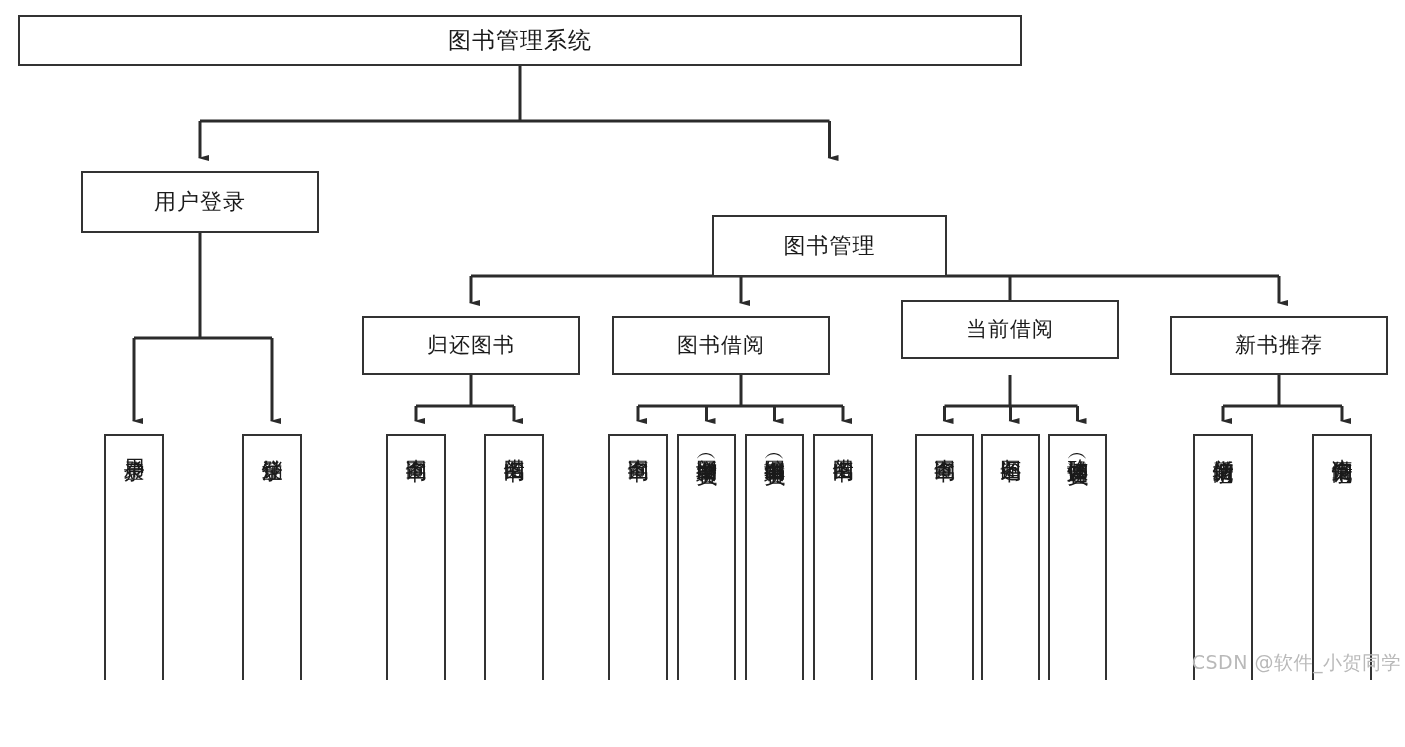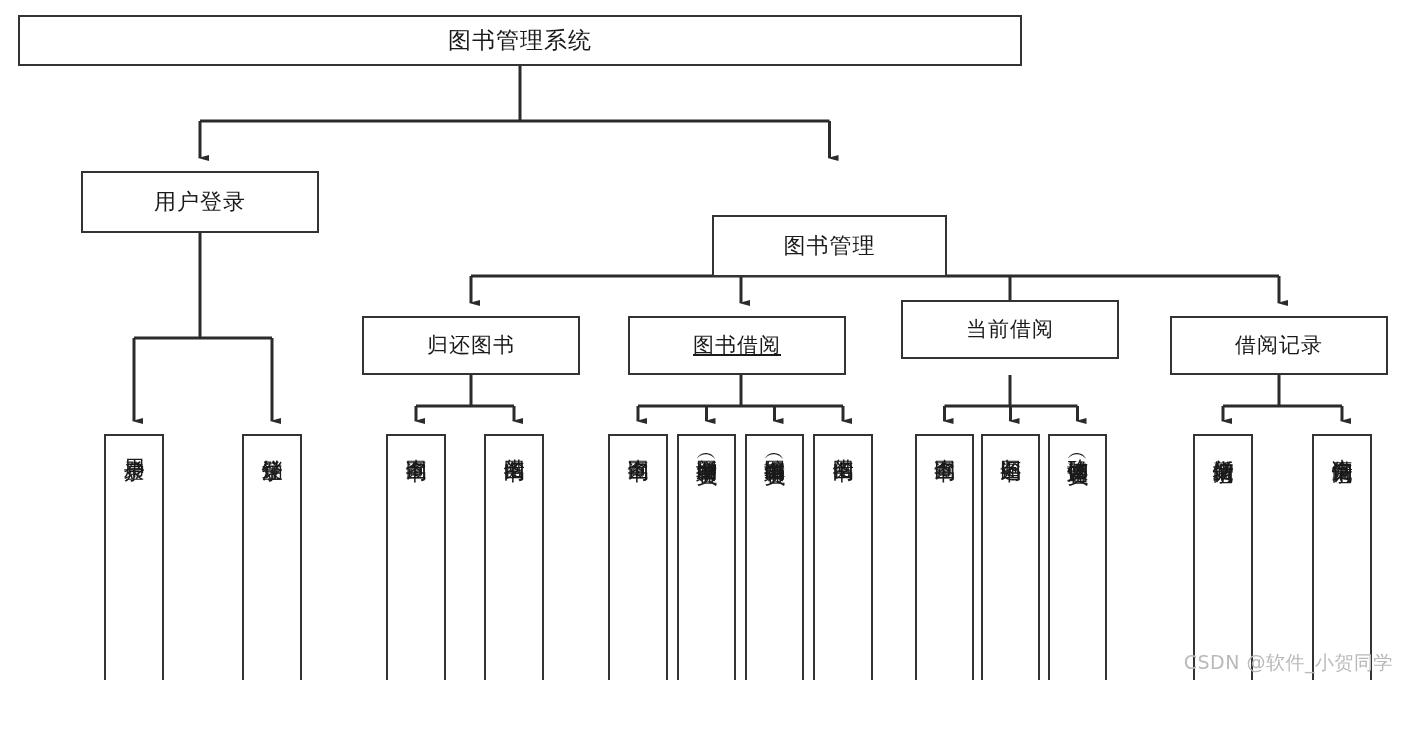--- a/index.html
+++ b/index.html
@@ -59,21 +59,21 @@
     white-space: pre;
     display: block;
   }
   .htext {
     line-height: 1.2;
     letter-spacing: 1px;
     display: block;
   }
   #watermark {
     position: absolute;
-    right: 12px;
+    right: 4px;
     bottom: 4px;
     font-size: 19px;
     color: #b9b9b9;
     letter-spacing: 0.5px;
     white-space: nowrap;
   }
 </style>
 </head>
 <body>
 
@@ -129,28 +129,28 @@
   <div class="node level-1" style="left: 81px; top: 171px; width: 238px; height: 62px;">
     <span class="htext">用户登录</span>
   </div>
   <div class="node level-1" style="left: 712px; top: 171px; width: 235px; height: 62px; margin-top: 44px;">
     <span class="htext">图书管理</span>
   </div>
 
   <div class="node level-2" style="left: 362px; top: 316px; width: 218px; height: 59px;">
     <span class="htext">归还图书</span>
   </div>
-  <div class="node level-2" style="left: 628px; top: 316px; width: 218px; height: 59px; text-decoration: underline;">
+  <div class="node level-2" style="left: 612px; top: 316px; width: 218px; height: 59px;">
     <span class="htext">图书借阅</span>
   </div>
   <div class="node level-2" style="left: 901px; top: 300px; width: 218px; height: 59px; text-align: center;">
     <span class="htext">当前借阅</span>
   </div>
   <div class="node level-2" style="left: 1170px; top: 316px; width: 218px; height: 59px;">
-    <span class="htext">借阅记录</span>
+    <span class="htext">新书推荐</span>
   </div>
 
   <div class="node leaf" style="left: 104px; top: 434px; width: 60px; height: 300px;">
     <span class="vtext">用户登录</span>
   </div>
   <div class="node leaf" style="left: 242px; top: 434px; width: 60px; height: 300px;">
     <span class="vtext">注销登录</span>
   </div>
   <div class="node leaf" style="left: 386px; top: 434px; width: 60px; height: 300px;">
     <span class="vtext">查询图书</span>

